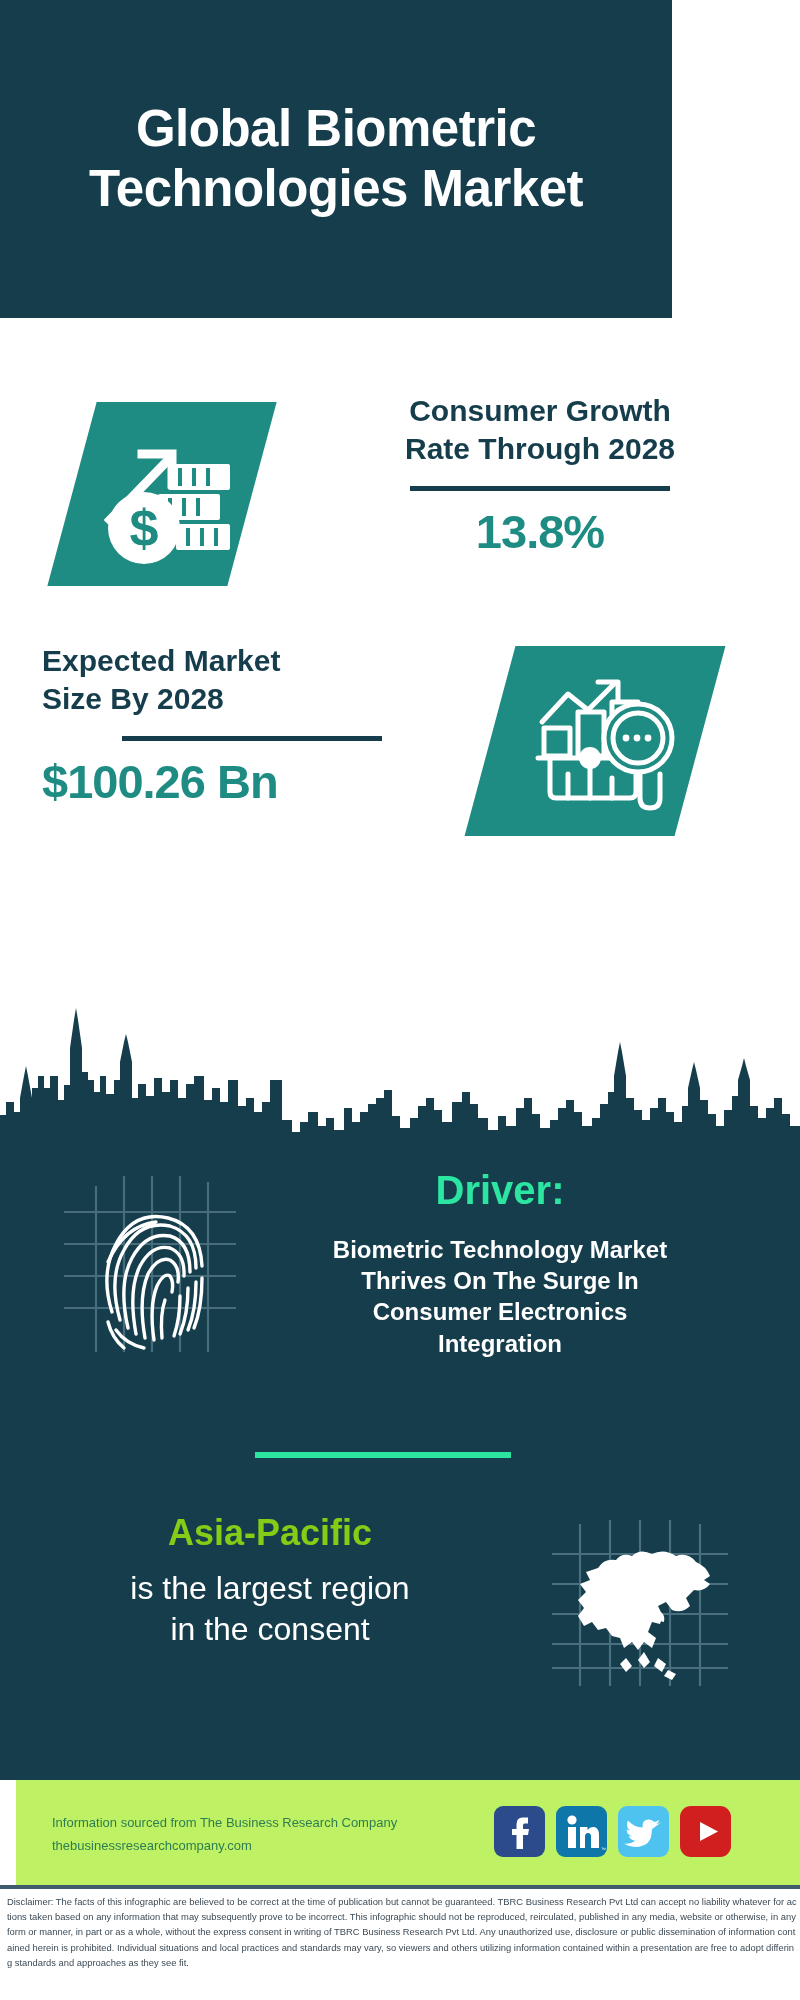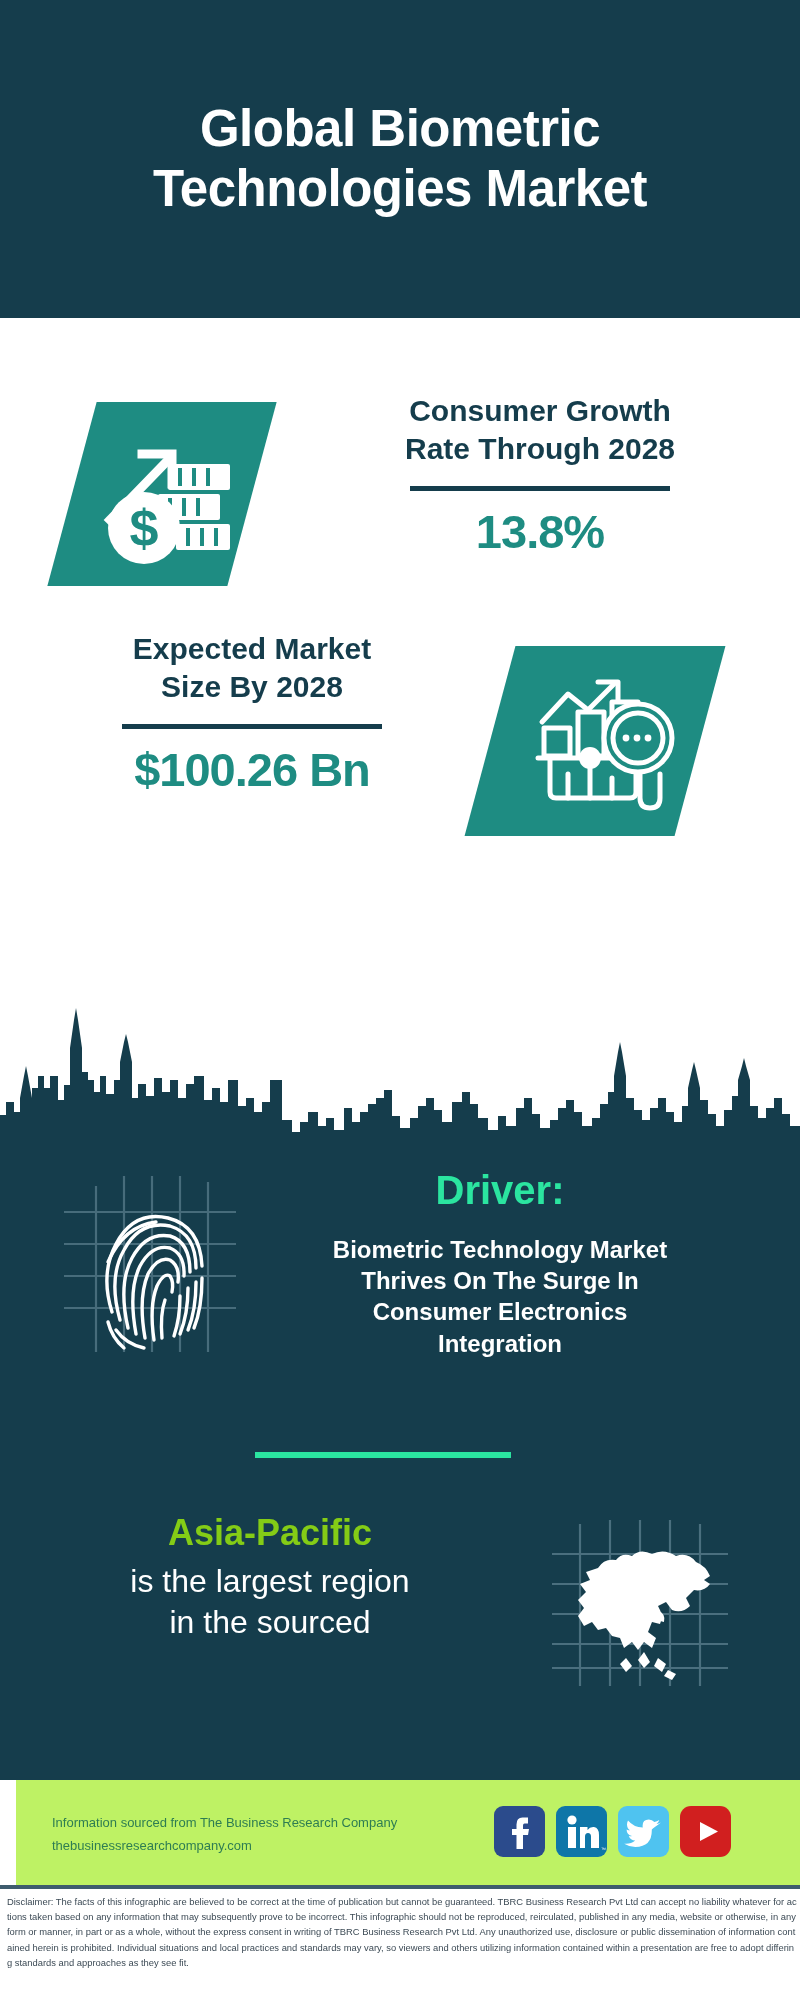--- a/index.html
+++ b/index.html
@@ -7,21 +7,21 @@
   body {
     font-family:"Liberation Sans", sans-serif;
     background:#ffffff;
     position:relative;
     overflow:hidden;
   }
   .page { width:800px; height:2000px; position:relative; }
 
   
   .header {
-    position:absolute; left:0; top:0; width:800px; height:318px;
+    position:absolute; left:0; top:0; width:672px; height:318px;
     background:#153D4C;
     display:flex; align-items:center; justify-content:center;
   }
   .header-title {
     color:#ffffff;
     font-size:51px;
     font-weight:bold;
     line-height:1.18;
     text-align:center;
     letter-spacing:-0.5px;
@@ -61,21 +61,21 @@
   .big-teal {
     color:#1E8C82; font-size:47px; font-weight:bold; margin-top:16px;
     letter-spacing:-1px; line-height:1.05;
   }
 
   
   .size-block {
     position:absolute; left:0; top:280px; width:800px; height:300px;
   }
   .size-text {
-    position:absolute; left:42px; top:32px; width:420px; text-align:center;
+    position:absolute; left:42px; top:44px; width:420px; text-align:left;
   }
   .size-icon-shape {
     left:490px; top:48px; width:210px; height:190px;
   }
   .size-icon-inner {
     position:absolute; left:490px; top:48px; width:210px; height:190px;
   }
 
   
   .skyline {
@@ -105,21 +105,21 @@
     background:#2BE5A0;
   }
   .region-text {
     position:absolute; left:50px; top:372px; width:440px; text-align:center;
   }
   .region-head {
     color:#84cc16; font-size:36px; font-weight:bold; line-height:1.15;
   }
   .region-body {
     color:#ffffff; font-size:32px; font-weight:normal; line-height:1.26;
-    margin-top:8px;
+    margin-top:15px;
   }
   .map-wrap {
     position:absolute; left:540px; top:370px; width:200px; height:186px;
   }
 
   
   .footer-bar {
     position:absolute; left:0; top:1776px; width:800px; height:4px;
     background:#153D4C;
   }
@@ -303,21 +303,21 @@
         <div>Integration</div>
       </div>
     </div>
 
     <div class="green-rule"></div>
 
     <div class="region-text">
       <div class="region-head">Asia-Pacific</div>
       <div class="region-body">
         <div>is the largest region</div>
-        <div>in the sourced</div>
+        <div>in the consent</div>
       </div>
     </div>
 
     <div class="map-wrap">
       <svg width="200" height="186" viewBox="0 0 200 186">
         <g stroke="#4A6F7E" stroke-width="2.2" fill="none">
           <path d="M40 14 L40 176"></path>
             <path d="M70 10 L70 176"></path>
             <path d="M100 10 L100 176"></path>
           <path d="M130 10 L130 176"></path>

